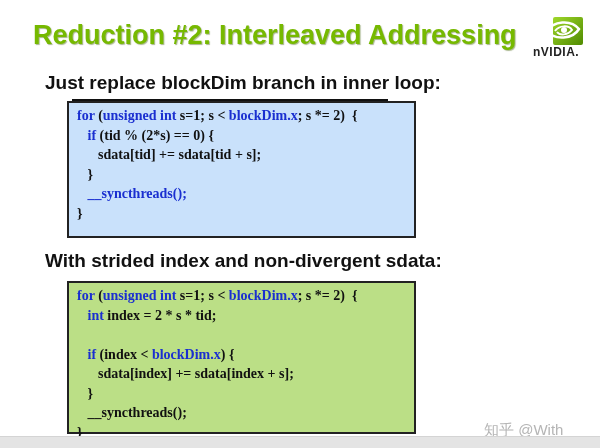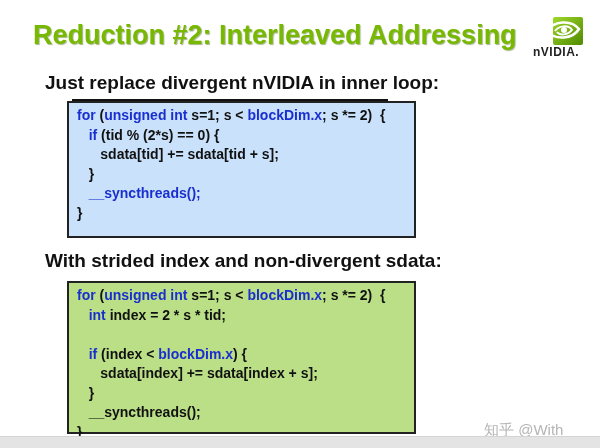--- a/index.html
+++ b/index.html
@@ -24,21 +24,21 @@
   .heading {
     position: absolute; font-size: 19px; font-weight: bold; color: #111; white-space: nowrap;
   }
   .h1 { left: 45px; top: 60px; }
   .h2 { left: 45px; top: 238px; }
   .underline { position: absolute; left: 72px; top: 87px; width: 316px; height: 2px; background: #111; }
   .code {
     position: absolute; left: 67px; width: 349px;
     border: 2px solid #222; box-sizing: border-box;
     font-size: 14px; font-weight: bold; line-height: 19.5px; color: #111;
-    padding: 3px 0 0 8px; white-space: pre;
+    padding: 3px 0 0 8px; white-space: pre; font-family: Liberation Serif, serif;
   }
   .code.blue { top: 89px; height: 137px; background: #c9e1fb; }
   .code.green { top: 269px; height: 153px; background: #bbdf86; }
   .kw { color: #1a2fd0; }
   .line { display: block; height: 19.5px; }
   .watermark {
     position: absolute; left: 484px; top: 409px; font-size: 15px; color: #b5b5b5; white-space: nowrap;
   }
   .footer-bar { position: absolute; left: 0; top: 436px; width: 600px; height: 12px; background: #e4e4e4; border-top: 1px solid #d4d4d4; }
 </style>
@@ -57,21 +57,21 @@
         </linearGradient>
       </defs>
       <rect x="8" y="0" width="30" height="28" fill="url(#g)" rx="2"></rect>
       <path d="M2 14 C8 4, 26 2, 34 12 C28 22, 10 24, 2 14 Z" fill="none" stroke="#fff" stroke-width="2.5"></path>
       <path d="M10 14 C14 8, 24 8, 27 13 C23 18, 15 19, 12 15" fill="none" stroke="#fff" stroke-width="2"></path>
       <circle cx="19" cy="13" r="3" fill="#fff"></circle>
     </svg>
     <div class="word">nVIDIA.</div>
   </div>
 
-  <div class="heading h1">Just replace divergent nVIDIA in inner loop:</div>
+  <div class="heading h1">Just replace blockDim branch in inner loop:</div>
   <div class="underline"></div>
 
   <div class="code blue" id="code1"><span class="line"><span class="kw">for</span><span> (</span><span class="kw">unsigned int</span><span> s=1; s &lt; </span><span class="kw">blockDim.x</span><span>; s *= 2)  {</span></span><span class="line"><span>   </span><span class="kw">if</span><span> (tid % (2*s) == 0) {</span></span><span class="line"><span>      sdata[tid] += sdata[tid + s];</span></span><span class="line"><span>   }</span></span><span class="line"><span>   </span><span class="kw">__syncthreads();</span></span><span class="line"><span>}</span></span></div>
 
   <div class="heading h2">With strided index and non-divergent sdata:</div>
 
   <div class="code green" id="code2"><span class="line"><span class="kw">for</span><span> (</span><span class="kw">unsigned int</span><span> s=1; s &lt; </span><span class="kw">blockDim.x</span><span>; s *= 2)  {</span></span><span class="line"><span>   </span><span class="kw">int</span><span> index = 2 * s * tid;</span></span><span class="line"><span></span></span><span class="line"><span>   </span><span class="kw">if</span><span> (index &lt; </span><span class="kw">blockDim.x</span><span>) {</span></span><span class="line"><span>      sdata[index] += sdata[index + s];</span></span><span class="line"><span>   }</span></span><span class="line"><span>   __syncthreads();</span></span><span class="line"><span>}</span></span></div>
 
   <div class="watermark">知乎 @With</div>
 </div>

